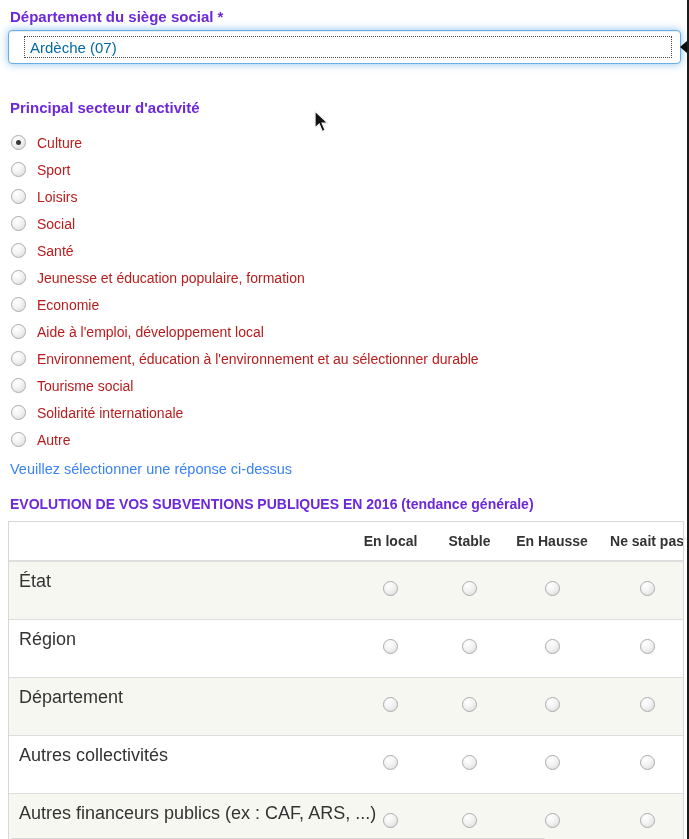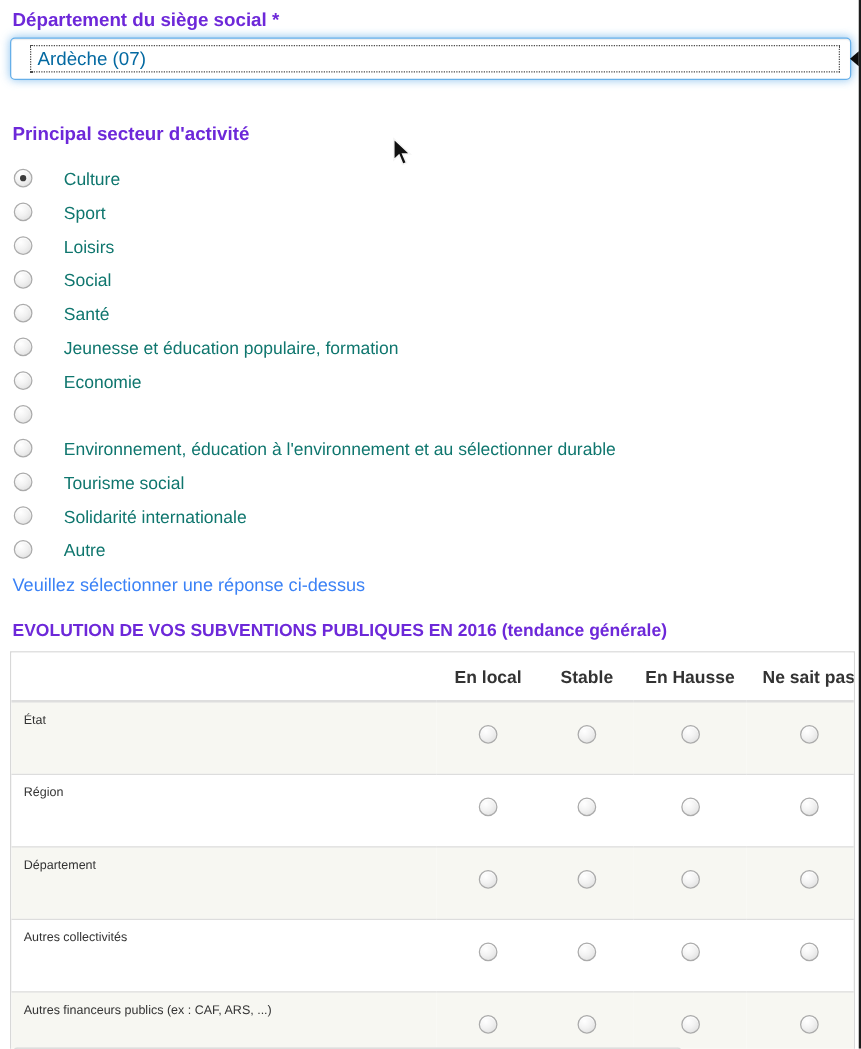--- a/index.html
+++ b/index.html
@@ -70,23 +70,23 @@
   }
   .radio.checked::after {
     content: "";
     position: absolute;
     left: 4px; top: 4px;
     width: 5px; height: 5px;
     border-radius: 50%;
     background: #3a3a3a;
   }
   .opt-label {
-    margin-left: 25px;
+    margin-left: 11px;
     font-size: 14px;
-    color: #0f766e;
+    color: #b91c1c;
     white-space: nowrap;
   }
   .helper {
     margin-top: 8px;
     margin-left: 2px;
     font-size: 14.5px;
     color: #3b82f6;
   }
 
   
@@ -123,21 +123,21 @@
     padding: 0;
   }
   table.subv tbody tr { height: 58px; }
   table.subv tbody tr + tr th,
   table.subv tbody tr + tr td { border-top: 1px solid #dddddd; }
   table.subv tbody tr:nth-child(odd) { background: #f7f7f2; }
   table.subv tbody th {
     text-align: left;
     vertical-align: top;
     font-weight: normal;
-    font-size: 10px;
+    font-size: 18px;
     color: #333333;
     padding: 9px 0 0 10px;
     white-space: nowrap;
   }
   table.subv tbody td {
     text-align: center;
     vertical-align: middle;
     padding: 0;
   }
   table.subv .radio { display: inline-block; }
@@ -212,20 +212,21 @@
     <label class="opt">
       <span class="radio"></span>
       <span class="opt-label">Jeunesse et éducation populaire, formation</span>
     </label>
     <label class="opt">
       <span class="radio"></span>
       <span class="opt-label">Economie</span>
     </label>
     <label class="opt">
       <span class="radio"></span>
+      <span class="opt-label">Aide à l'emploi, développement local</span>
     </label>
     <label class="opt">
       <span class="radio"></span>
       <span class="opt-label">Environnement, éducation à l'environnement et au sélectionner durable</span>
     </label>
     <label class="opt">
       <span class="radio"></span>
       <span class="opt-label">Tourisme social</span>
     </label>
     <label class="opt">

